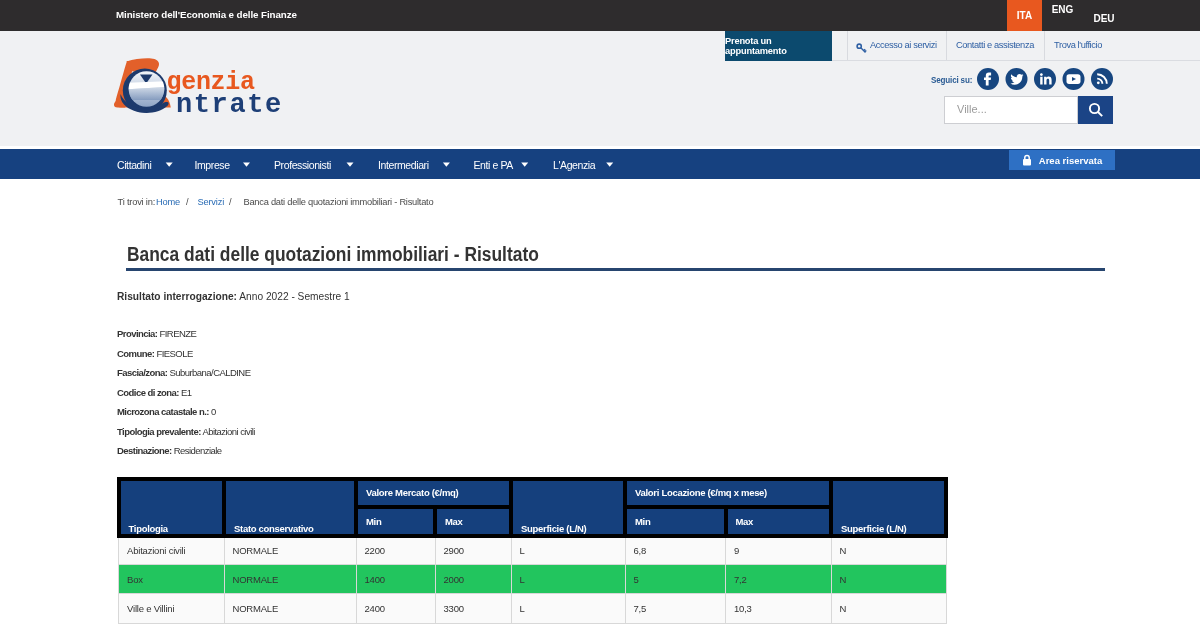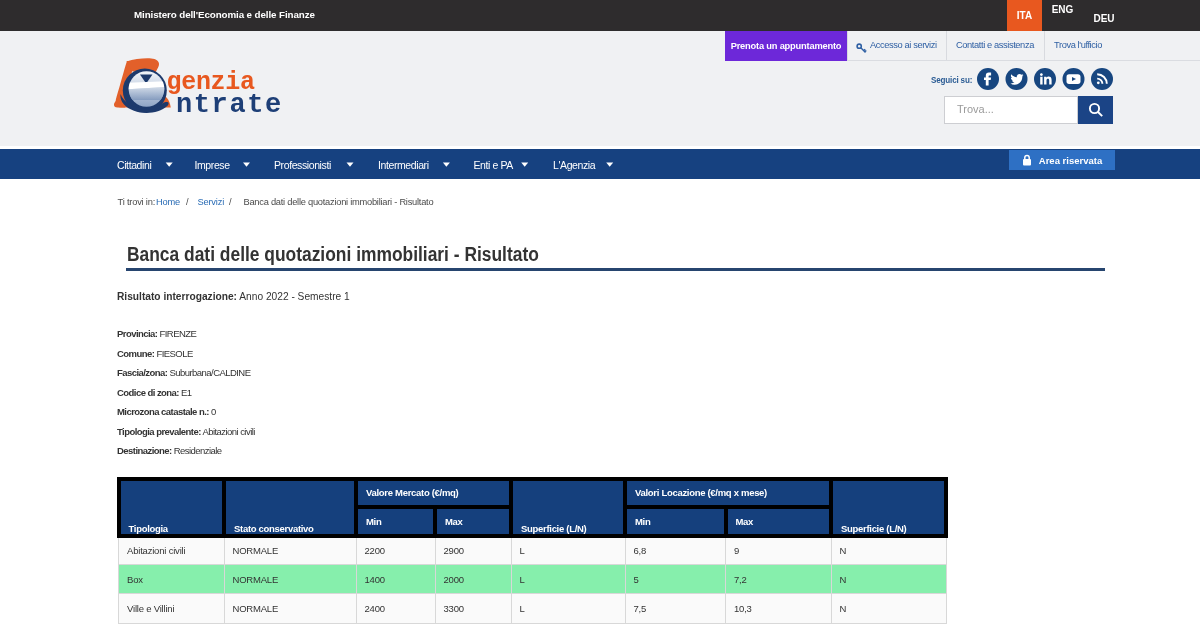--- a/index.html
+++ b/index.html
@@ -7,29 +7,29 @@
   font-family:"Liberation Sans",sans-serif;-webkit-font-smoothing:antialiased}
 #page{position:relative;width:1200px;height:627px;background:#fff}
 .abs{position:absolute}
 .flexc{display:flex;align-items:center;justify-content:center}
 </style>
 </head>
 <body>
 <div id="page">
 
 <div class="abs" style="left:0;top:0;width:1200px;height:31px;background:#2e2c2d"></div>
-<div class="abs" style="left:134px;top:9px;color:#fff;font-size:9.8px;font-weight:bold;letter-spacing:-0.1px">Ministero dell'Economia e delle Finanze</div>
+<div class="abs" style="left:116px;top:9px;color:#fff;font-size:9.8px;font-weight:bold;letter-spacing:-0.1px">Ministero dell'Economia e delle Finanze</div>
 <div class="abs flexc" style="left:1007px;top:0;width:35px;height:31px;background:#e8581f;color:#fff;font-size:10px;font-weight:bold">ITA</div>
 <div class="abs flexc" style="left:1042px;top:0;width:41px;height:18px;color:#fff;font-size:10px;font-weight:bold">ENG</div>
 <div class="abs flexc" style="left:1083px;top:0;width:42px;height:37px;color:#fff;font-size:10px;font-weight:bold">DEU</div>
 
 <div class="abs" style="left:0;top:31px;width:1200px;height:115px;background:#f0f1f3"></div>
 <div class="abs" style="left:725px;top:60px;width:475px;height:1px;background:#dadce1"></div>
 
-<div class="abs flexc" style="left:725px;top:31px;width:122px;height:30px;background:#6d28d9;color:#fff;font-size:9.3px;font-weight:bold;letter-spacing:-0.2px">Prenota un appuntamento</div>
+<div class="abs flexc" style="left:725px;top:31px;width:107px;height:30px;background:#0c4a6e;color:#fff;font-size:9.3px;font-weight:bold;letter-spacing:-0.2px">Prenota un appuntamento</div>
 <div class="abs" style="left:847px;top:31px;width:1px;height:29px;background:#d8dadf"></div>
 <div class="abs" style="left:946px;top:31px;width:1px;height:29px;background:#d8dadf"></div>
 <div class="abs" style="left:1044px;top:31px;width:1px;height:29px;background:#d8dadf"></div>
 <div class="abs" style="left:856px;top:40px;width:11px;height:11px">
 <svg width="11" height="11" viewBox="0 0 11 11">
         <circle cx="3.2" cy="3.2" r="2.1" fill="none" stroke="#2e5fa3" stroke-width="1.6"></circle>
         <path d="M4.8 4.8 L9.5 9.5 M7.6 7.6 L9.2 6.2 M8.8 8.8 L10.3 7.4" stroke="#2e5fa3" stroke-width="1.4" fill="none"></path>
       </svg>
 </div>
 <div class="abs" style="left:870px;top:40px;color:#2e5fa3;font-size:9.3px;letter-spacing:-0.4px">Accesso ai servizi</div>
@@ -99,21 +99,21 @@
 
   <g stroke="#fff" stroke-width="1.9" fill="none">
     <path d="M120.2 6.2 a9.6 9.6 0 0 1 9.6 9.6"></path>
     <path d="M120.2 10.6 a5.2 5.2 0 0 1 5.2 5.2"></path>
   </g>
   <circle cx="121.3" cy="14.8" r="1.4" fill="#fff"></circle>
 </svg>
 </div>
 
 <div class="abs" style="left:944px;top:96px;width:134px;height:28px;background:#fff;border:1px solid #cdced2"></div>
-<div class="abs" style="left:957px;top:103px;color:#9b9b9b;font-size:11px">Trova...</div>
+<div class="abs" style="left:957px;top:103px;color:#9b9b9b;font-size:11px">Ville...</div>
 <div class="abs flexc" style="left:1078px;top:96px;width:35px;height:28px;background:#1b4486">
 <svg width="16" height="16" viewBox="0 0 16 16">
         <circle cx="6.5" cy="6.5" r="4.6" fill="none" stroke="#fff" stroke-width="1.9"></circle>
         <line x1="10" y1="10" x2="14.2" y2="14.2" stroke="#fff" stroke-width="1.9"></line>
       </svg>
 </div>
 
 <div class="abs" style="left:0;top:149px;width:1200px;height:30px;background:#164180"></div>
 <div class="abs" id="nav" style="left:0;top:149px;width:1200px;height:30px;color:#fff;font-size:10.5px;letter-spacing:-0.4px"></div>
 
@@ -221,17 +221,17 @@
             <td>10,3</td>
             <td>N</td>
           </tr>
 </tbody>
       </table>
 </div>
 <style>
 #tbl td{padding:0 0 0 8px}
 #tbl tr.h td{background:#15407d;color:#fff;font-weight:bold;border:4px solid #000000;letter-spacing:-0.3px}
 #tbl tr.h td[rowspan]{}
-#tbl tr.b td{border:1px solid #d8d8d8;background:#86efac;letter-spacing:-0.2px}
+#tbl tr.b td{border:1px solid #d8d8d8;background:#22c55e;letter-spacing:-0.2px}
 #tbl tr.r1 td{background:#fafafa}
 </style>
 
 </div>
 
 </body></html>

